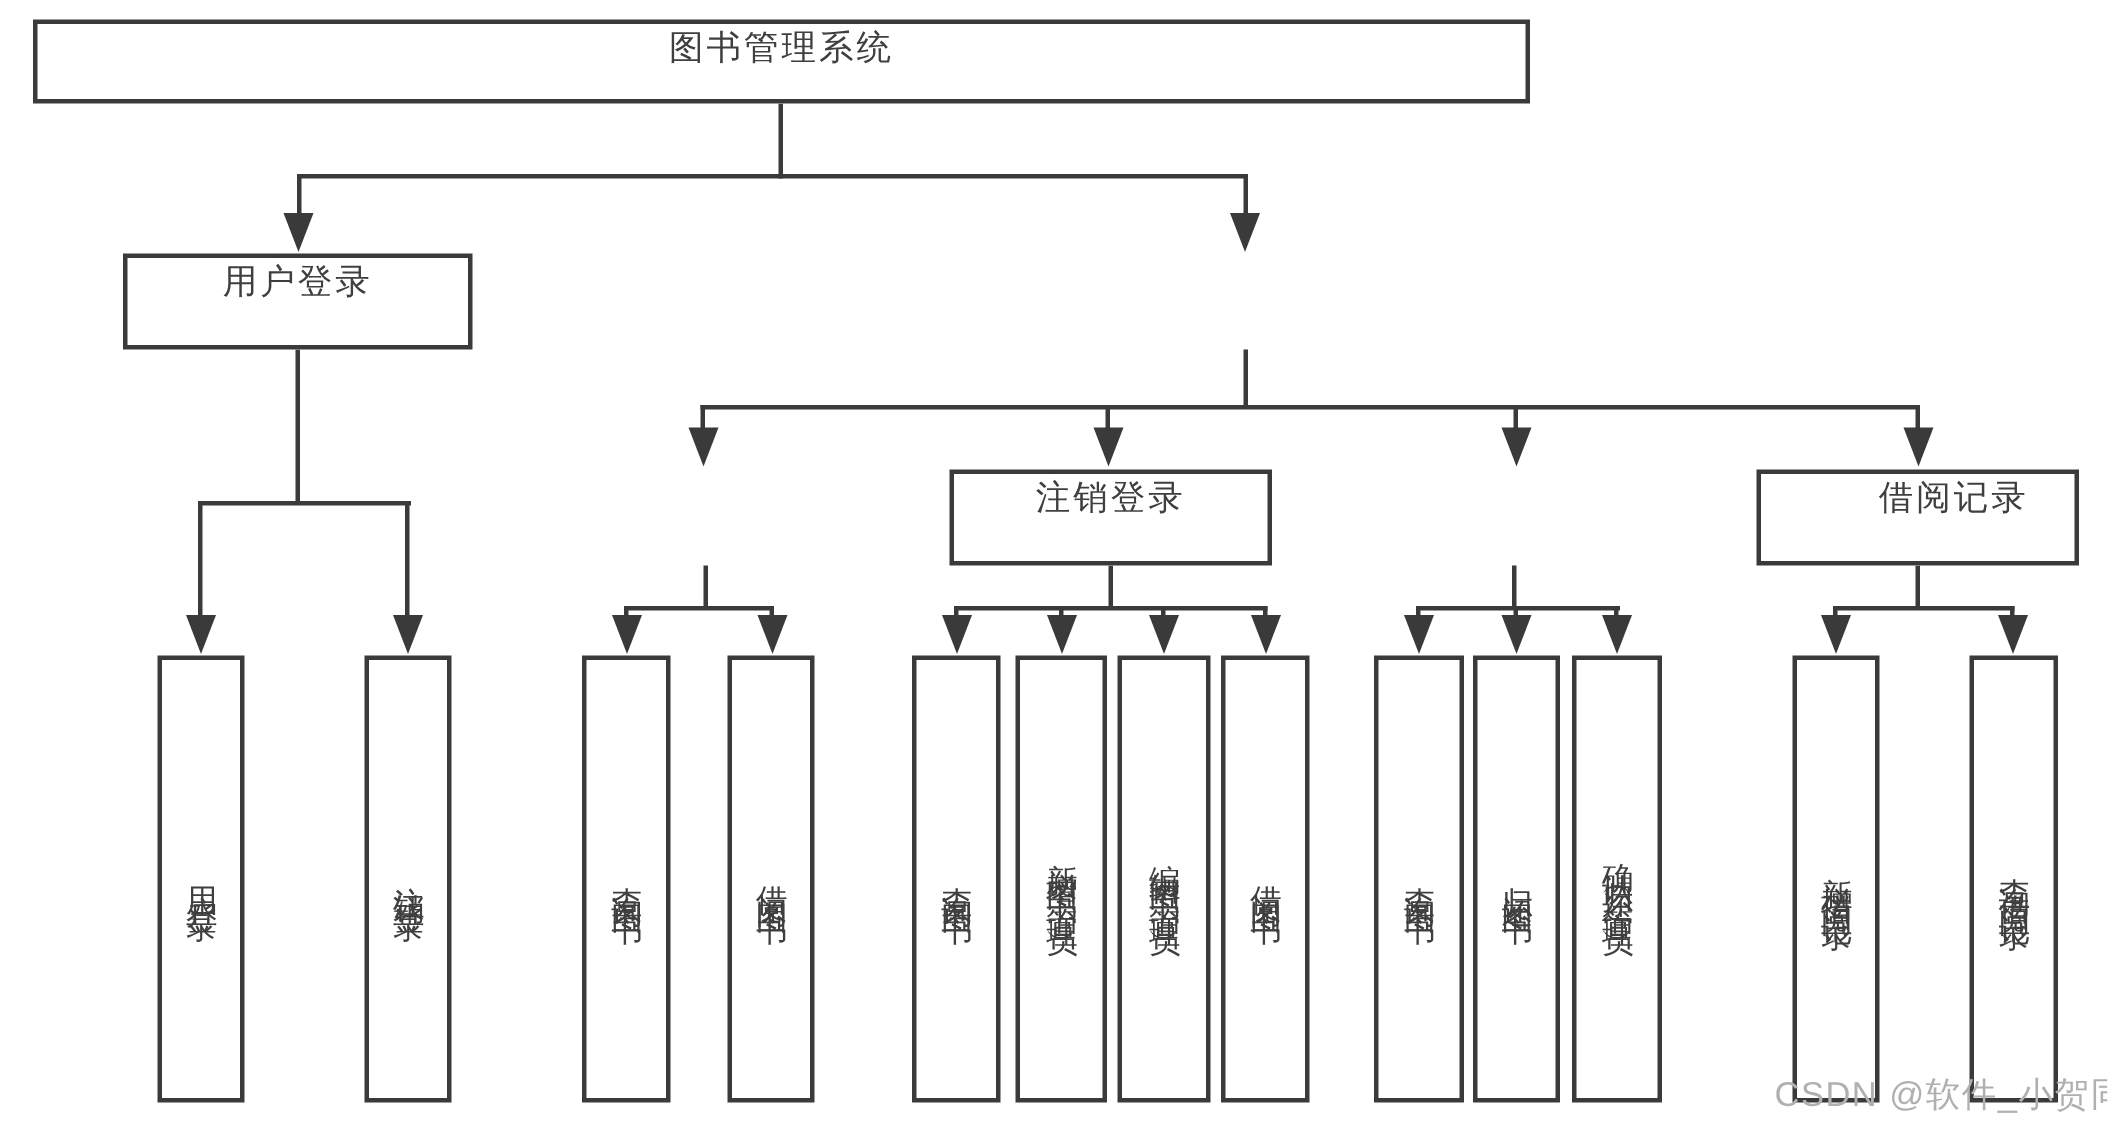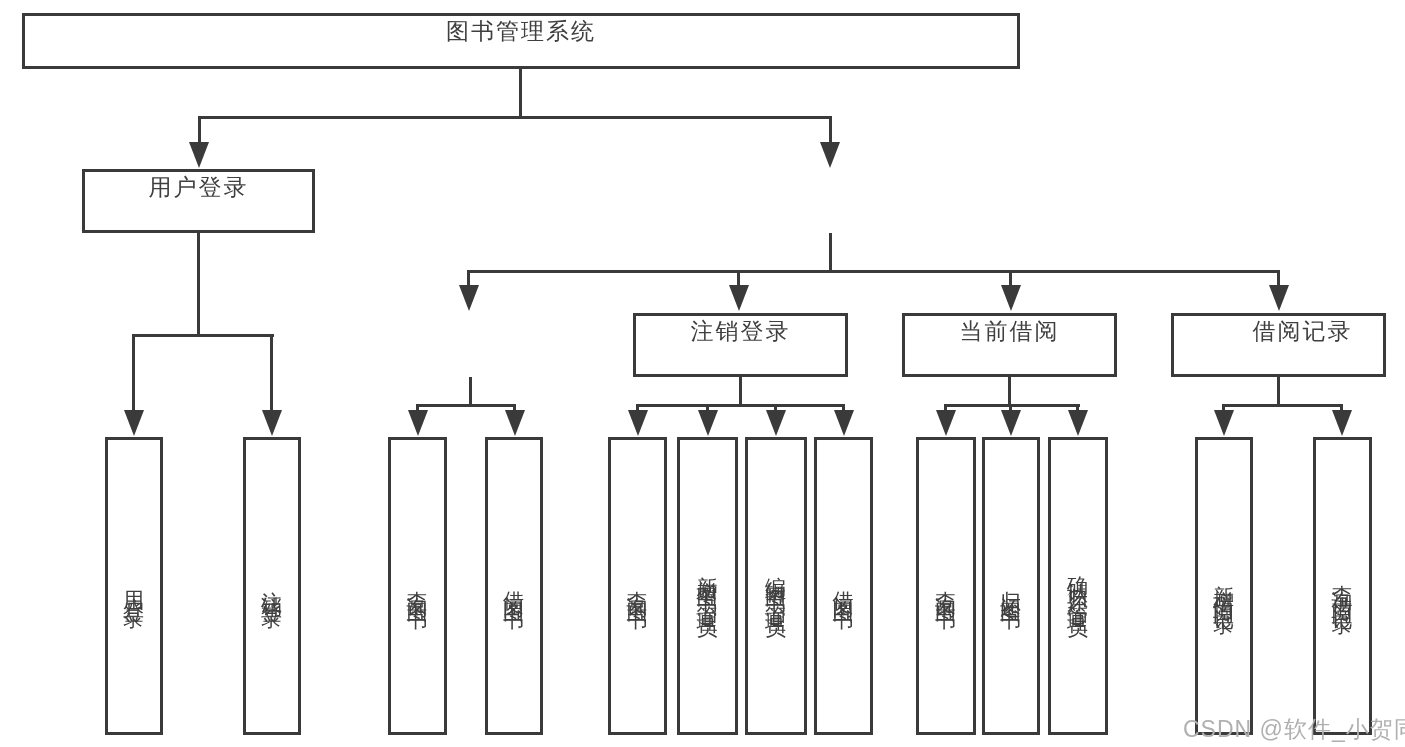--- a/index.html
+++ b/index.html
@@ -91,23 +91,20 @@
   <div class="vline" style="left:737px;top:270px;height:18px;"></div>
   <div class="arrow" style="left:729px;top:285px;"></div>
   <div class="vline" style="left:1009px;top:270px;height:18px;"></div>
   <div class="arrow" style="left:1001px;top:285px;"></div>
   <div class="vline" style="left:1277px;top:270px;height:18px;"></div>
   <div class="arrow" style="left:1269px;top:285px;"></div>
 
   <div class="node" style="left:633px;top:313px;width:215px;height:64px;">
     <span>注销登录</span>
   </div>
-  <div class="node" style="left:902px;top:313px;width:215px;height:64px;">
-    <span>当前借阅</span>
-  </div>
   <div class="node" style="left:1171px;top:313px;width:215px;height:64px;padding-left:48px;">
     <span>借阅记录</span>
   </div>
 
   <div class="vline" style="left:469px;top:377px;height:29px;"></div>
   <div class="hline" style="left:416px;top:404px;width:100px;"></div>
   <div class="vline" style="left:416px;top:404px;height:10px;"></div>
   <div class="arrow" style="left:408px;top:410px;"></div>
   <div class="vline" style="left:513px;top:404px;height:10px;"></div>
   <div class="arrow" style="left:505px;top:410px;"></div>

